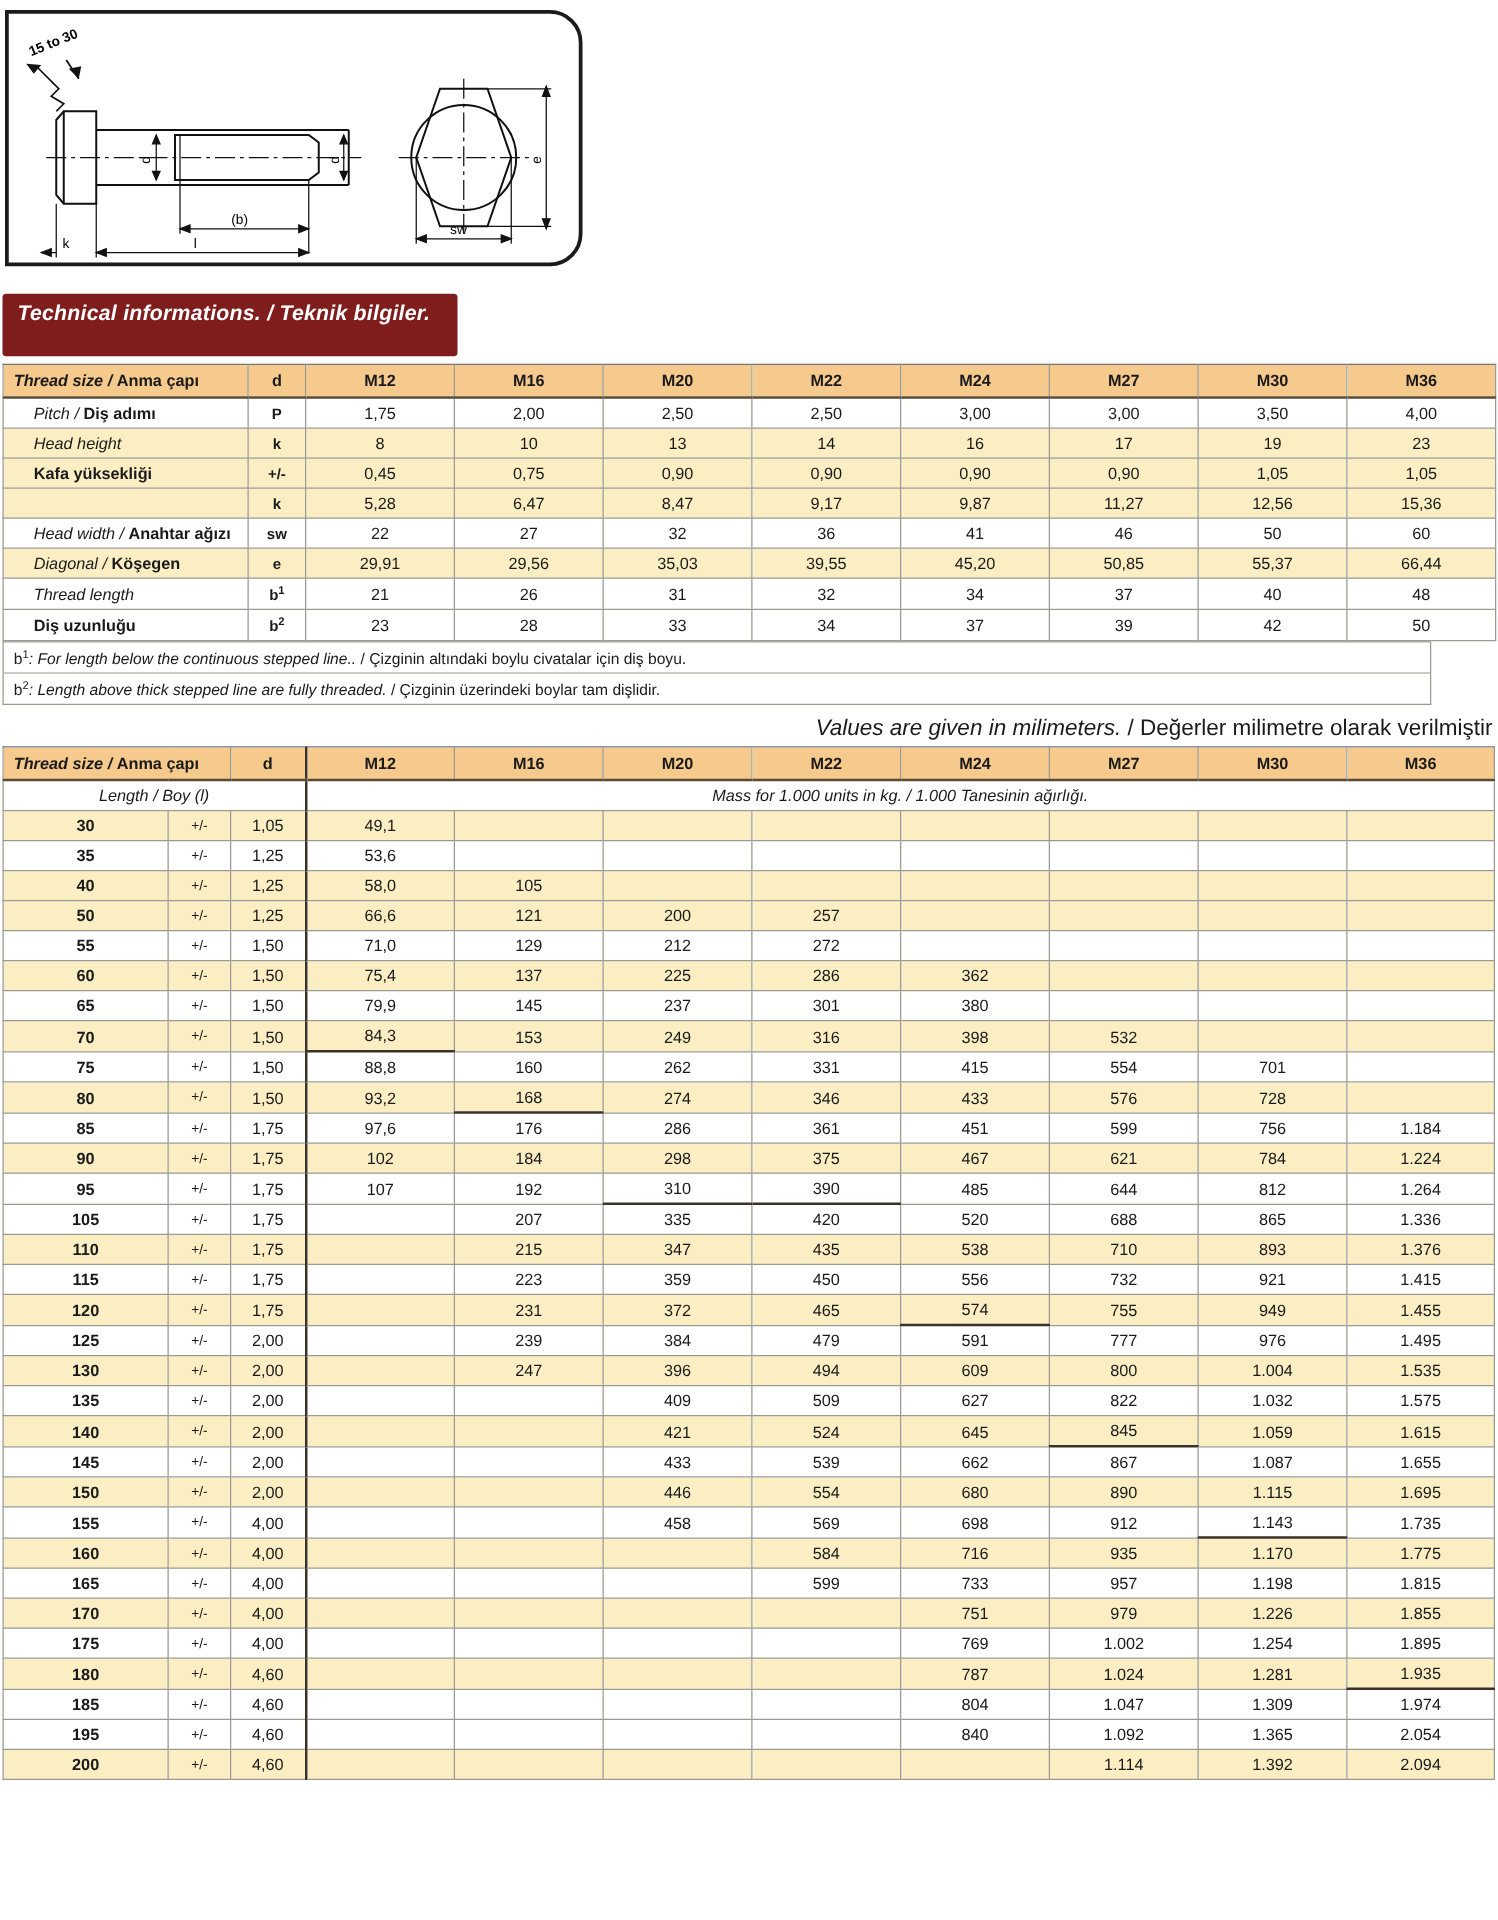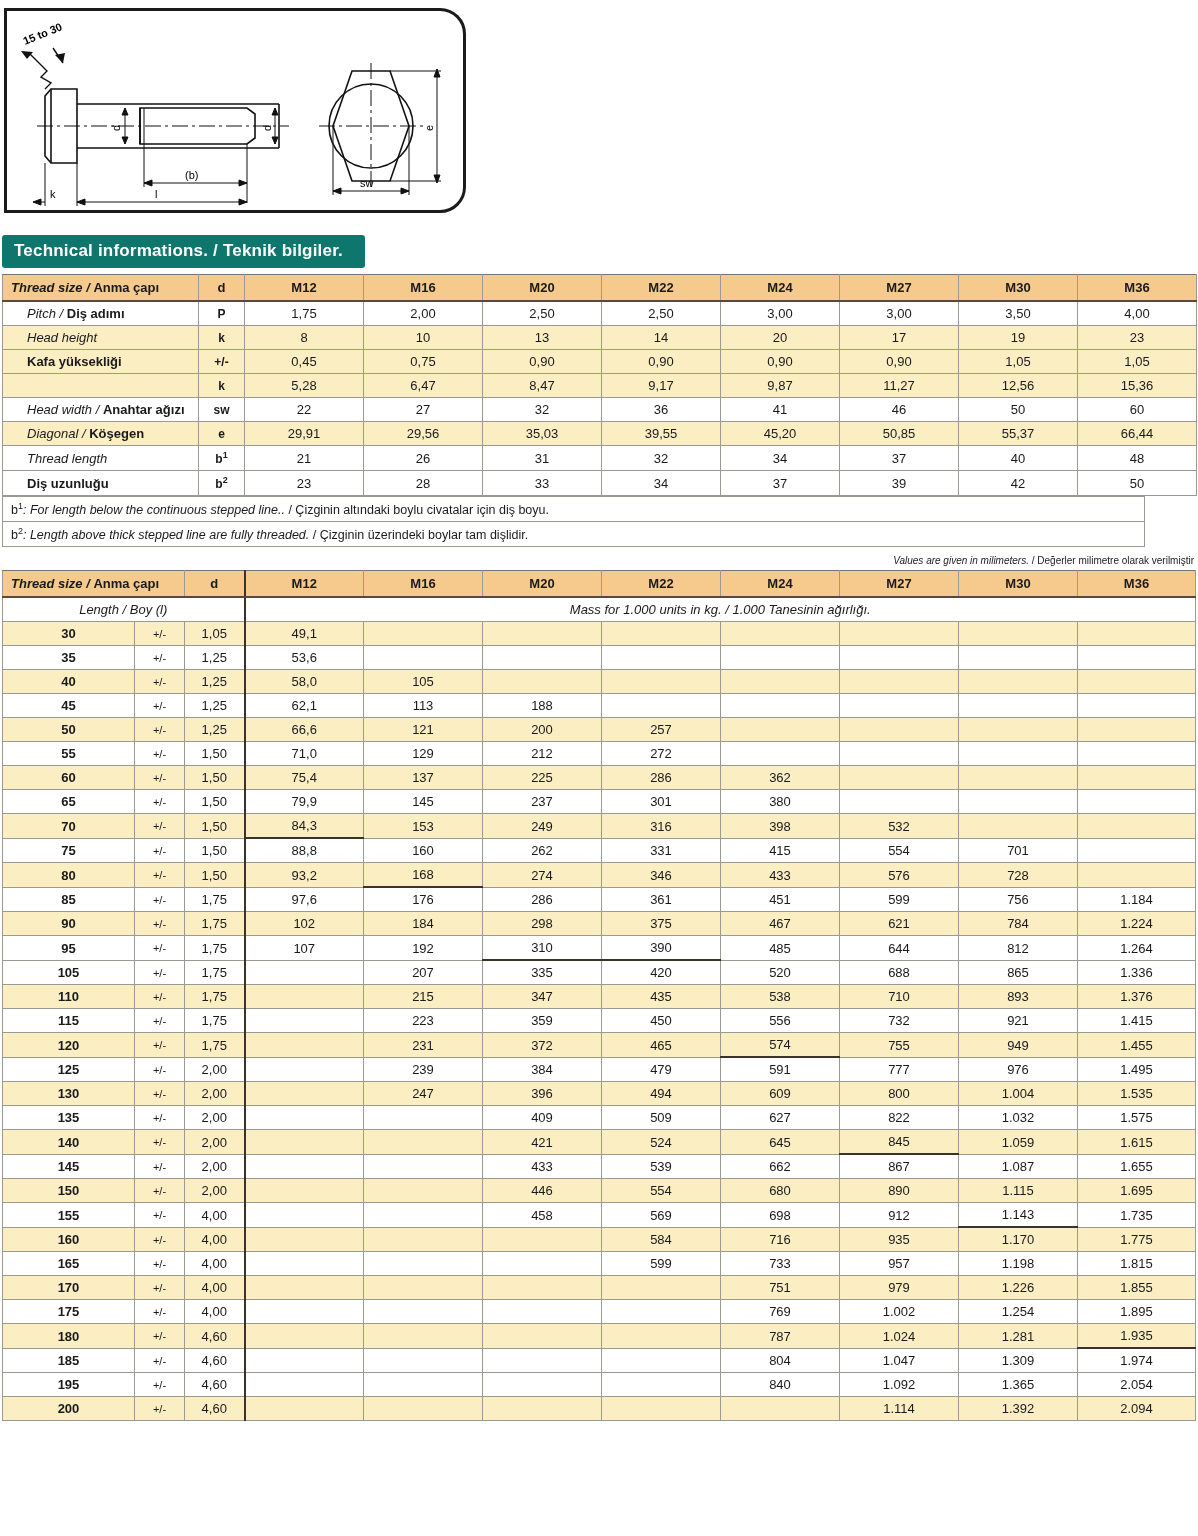--- a/index.html
+++ b/index.html
@@ -20,26 +20,27 @@
     border-radius:0 26px 26px 0;
     position:relative;background:#fff;
     box-sizing:border-box;
   }
   .drawing-box svg{display:block;}
 
   
   .banner{
     margin:22px 0 6px 2px;
     display:inline-block;
-    background:#0f766e;
+    background:#7f1d1d;
     color:#ffffff;
+    font-style:italic;
     font-weight:bold;
     font-size:17px;
     letter-spacing:.2px;
-    padding:6px 22px 7px 12px;
+    padding:6px 22px 24px 12px;
     border-radius:3px;
   }
 
   
   table{border-collapse:collapse;width:1194px;margin-left:2px;table-layout:fixed;}
   td,th{
     border:1px solid #9a9a93;
     font-size:13px;
     text-align:center;
     padding:4px 2px;
@@ -78,21 +79,21 @@
     border-top:none;
     font-size:12.5px;
     padding:4px 8px;
     background:#fff;
     box-sizing:border-box;
   }
   .notes div:first-child{border-top:1px solid #9a9a93;}
   .notes i{font-style:italic;}
   .unitsnote{
     text-align:right;width:1194px;margin:8px 20px 4px 0;
-    font-size:10px;font-style:italic;
+    font-size:18px;font-style:italic;
   }
   .unitsnote span.tr{font-style:normal;}
   sup{font-size:9px;}
 
   
   #t2 td{padding:4px 2px;font-size:13px;}
   #t2 td.len{font-weight:bold;}
   #t2 td.pm{font-size:11px;}
   #t2 .spanrow{font-style:italic;font-weight:normal;}
 </style>
@@ -247,21 +248,21 @@
           <td class="valcell">3,50</td>
           <td class="valcell">4,00</td>
         </tr>
         <tr>
           <td class="lbl shade"><i>Head height</i></td>
           <td class="sym shade">k</td>
           <td class="valcell shade">8</td>
           <td class="valcell shade">10</td>
           <td class="valcell shade">13</td>
           <td class="valcell shade">14</td>
-          <td class="valcell shade">20</td>
+          <td class="valcell shade">16</td>
           <td class="valcell shade">17</td>
           <td class="valcell shade">19</td>
           <td class="valcell shade">23</td>
         </tr>
         <tr>
           <td class="lbl shade"><b>Kafa yüksekliği</b></td>
           <td class="sym shade">+/-</td>
           <td class="valcell shade">0,45</td>
           <td class="valcell shade">0,75</td>
           <td class="valcell shade">0,90</td>
@@ -421,33 +422,20 @@
           <td class="shade lsep">58,0</td>
           <td class="shade">105</td>
           <td class="shade"></td>
           <td class="shade"></td>
           <td class="shade"></td>
           <td class="shade"></td>
           <td class="shade"></td>
           <td class="shade"></td>
         </tr>
         <tr>
-          <td class="len">45</td>
-          <td class="pm">+/-</td>
-          <td class="">1,25</td>
-          <td class="lsep">62,1</td>
-          <td class="">113</td>
-          <td class="">188</td>
-          <td class=""></td>
-          <td class=""></td>
-          <td class=""></td>
-          <td class=""></td>
-          <td class=""></td>
-        </tr>
-        <tr>
           <td class="len shade">50</td>
           <td class="pm shade">+/-</td>
           <td class="shade">1,25</td>
           <td class="shade lsep">66,6</td>
           <td class="shade">121</td>
           <td class="shade">200</td>
           <td class="shade">257</td>
           <td class="shade"></td>
           <td class="shade"></td>
           <td class="shade"></td>

